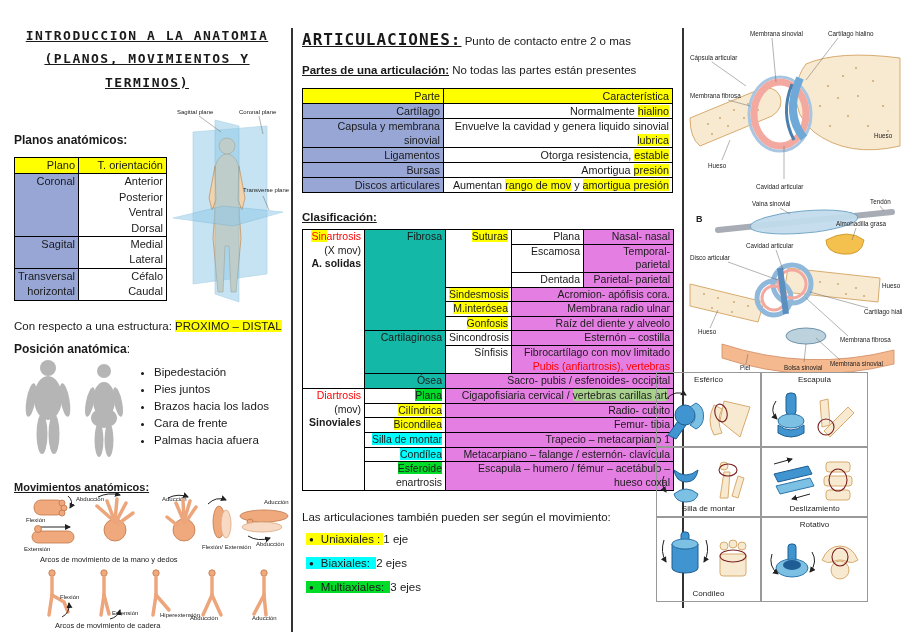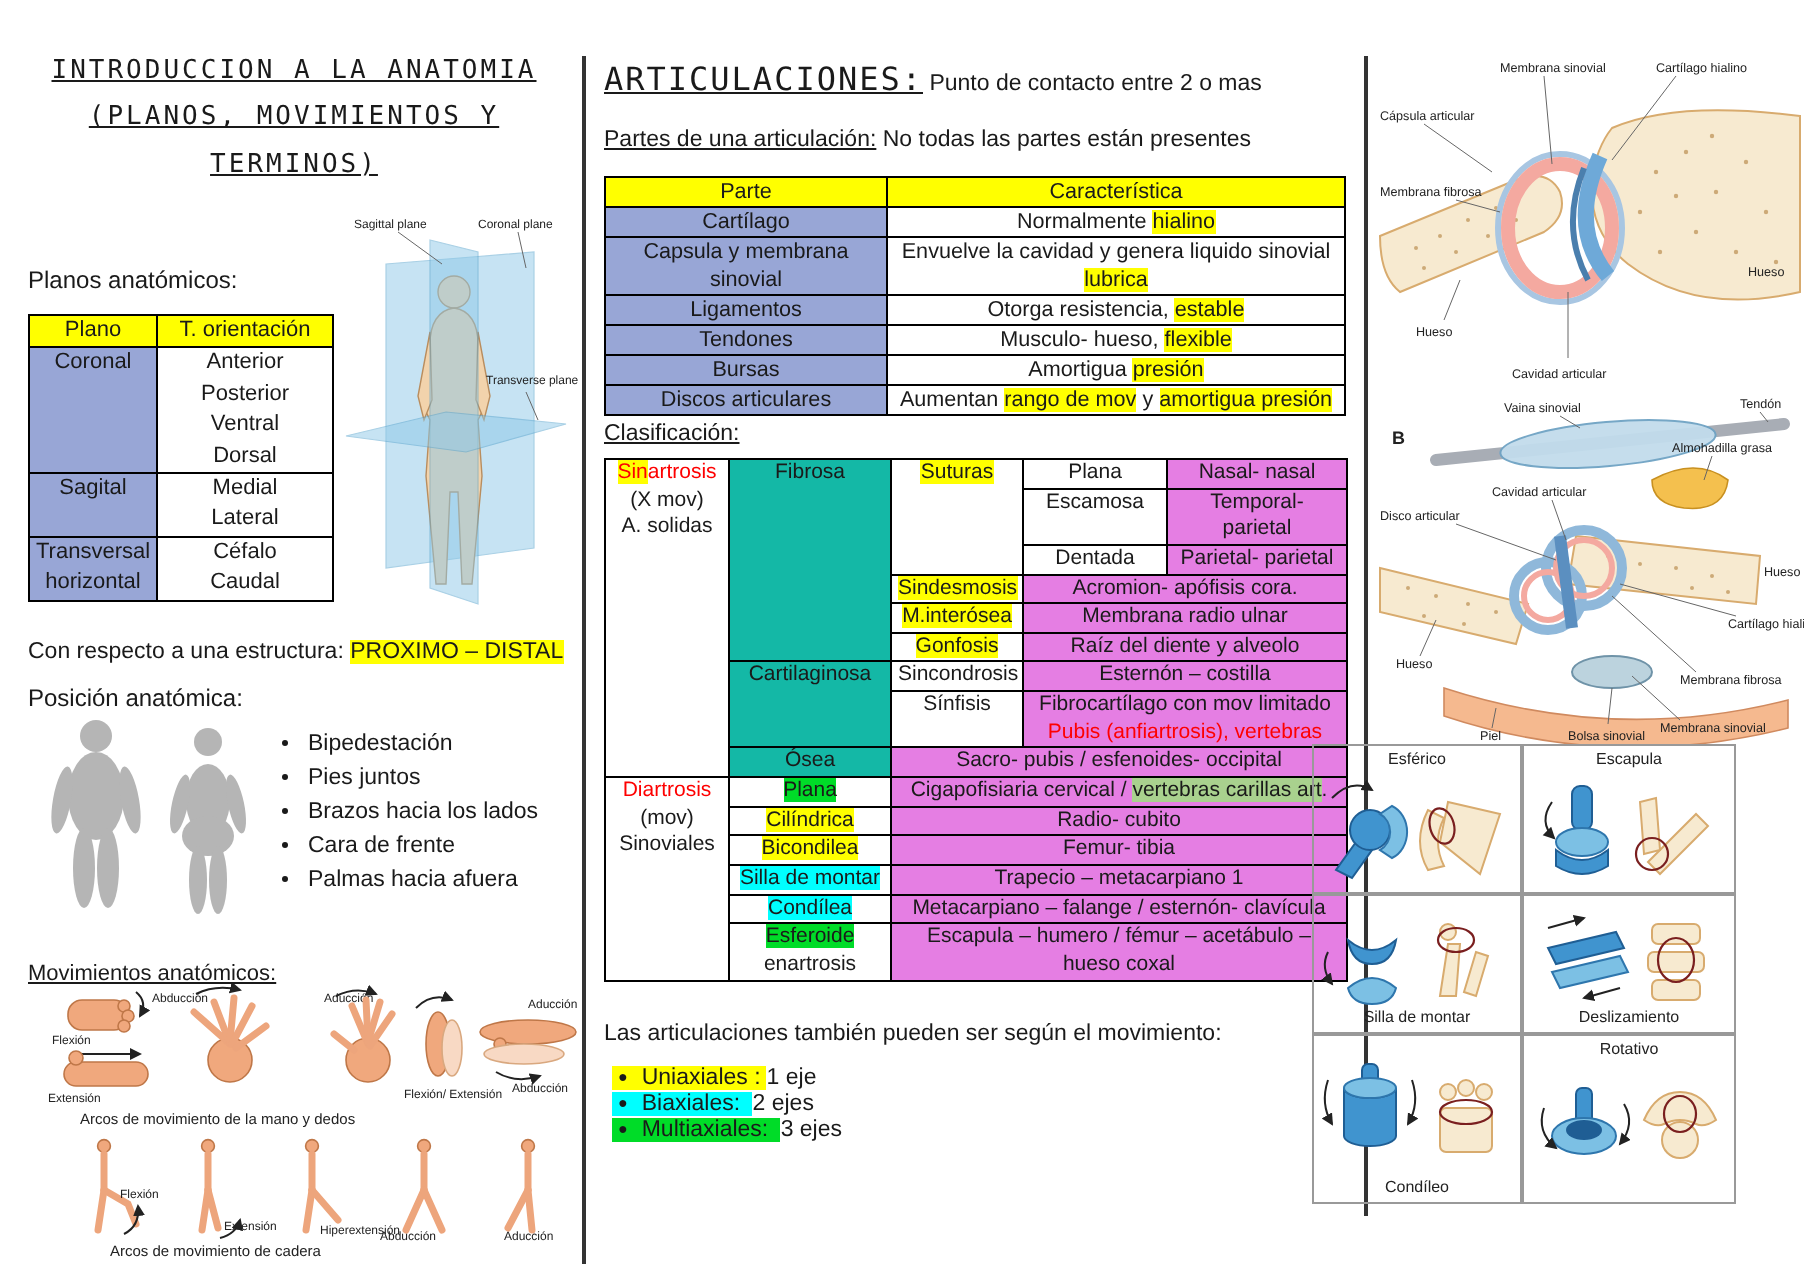--- a/index.html
+++ b/index.html
@@ -1,28 +1,28 @@
 <!DOCTYPE html>
 <html><head>
 <meta charset="utf-8">
 <style>
   *{box-sizing:border-box;margin:0;padding:0}
   html,body{width:905px;height:640px}
   body{position:relative;background:#fff;font-family:"Liberation Sans",sans-serif;color:#1a1a1a;overflow:hidden}
   .abs{position:absolute}
   .mono{font-family:"DejaVu Sans Mono",monospace}
-  .b{font-weight:normal}
+  .b{font-weight:bold}
   .u{text-decoration:underline}
   .red{color:#fe0000}
   .hl-y{background:#ffff00}
   .hl-c{background:#00ffff}
   .hl-g{background:#00dc28}
   .hl-lg{background:#a9d18e}
   table{border-collapse:collapse;table-layout:fixed}
-  td{border:1px solid #000;padding:0 3px;vertical-align:top;text-align:center;overflow:hidden}
+  td{border:1px solid #000;padding:0 3px;vertical-align:top;text-align:right;overflow:hidden}
   .planos td{font-size:11px;line-height:1.4}
   .partes td{font-size:10.8px;line-height:1.3}
   .clasif td{font-size:10.5px;line-height:1.3}
   .yellow-bg{background:#ffff00}
   .blue-bg{background:#98a6d6}
   .peach-bg{background:#14b8a6}
   .pink-bg{background:#e57ee3}
   .vline{position:absolute;width:1.5px;background:#333}
   .svg-label{font-size:6.3px;fill:#222}
   .tl{font-size:6px;fill:#222}
@@ -34,21 +34,21 @@
   .ar{fill:none;stroke:#222;stroke-width:1}
   .sk{fill:#f0a87d;stroke:#bf7748;stroke-width:.8}
   .skl{stroke:#eda57c;stroke-width:3.5;stroke-linecap:round;fill:none}
   .gy{fill:#b5b5b5}
   .pl{fill:#8ec9e8;opacity:.5;stroke:#56a2cc;stroke-width:.6}
   .skb{fill:#f2d3ac;stroke:#b98d5e;stroke-width:.7}
   .bone-sp{fill:#bf955a;opacity:.75}
   .caption{font-size:7.5px;color:#222;text-align:left}
   .bullets{list-style:disc;padding-left:16px;font-size:11.5px}
   .bullets li{margin-bottom:5px}
-  .axial{font-size:11.5px;margin-bottom:1px}
+  .axial{font-size:11.5px;margin-bottom:12px}
   .axial .pill{padding:0 3px}
   .axial .dot{font-size:8px;margin-right:7px;vertical-align:1px}
   .gridbox{position:absolute;display:grid;grid-template-columns:105px 107px;grid-template-rows:75px 70px 85px}
   .gcell{position:relative;border:1px solid #999}
   .glabel{position:absolute;left:0;right:0;text-align:center;font-size:8px;color:#222}
   .gtop{top:2px}.gbot{bottom:3px}
 </style>
 </head>
 <body>
 
@@ -258,24 +258,20 @@
     <td class="blue-bg">Cartílago</td>
     <td><span>Normalmente </span><span class="hl-y">hialino</span></td>
   </tr>
   <tr>
     <td class="blue-bg">Capsula y membrana sinovial</td>
     <td><span>Envuelve la cavidad y genera liquido sinovial </span><span class="hl-y">lubrica</span></td>
   </tr>
   <tr>
     <td class="blue-bg">Ligamentos</td>
     <td><span>Otorga resistencia, </span><span class="hl-y">estable</span></td>
-  </tr>
-  <tr>
-    <td class="blue-bg">Tendones</td>
-    <td><span>Musculo- hueso, </span><span class="hl-y">flexible</span></td>
   </tr>
   <tr>
     <td class="blue-bg">Bursas</td>
     <td><span>Amortigua </span><span class="hl-y">presión</span></td>
   </tr>
   <tr>
     <td class="blue-bg">Discos articulares</td>
     <td><span>Aumentan </span><span class="hl-y">rango de mov</span><span> y </span><span class="hl-y">amortigua presión</span></td>
   </tr>
 </tbody>

